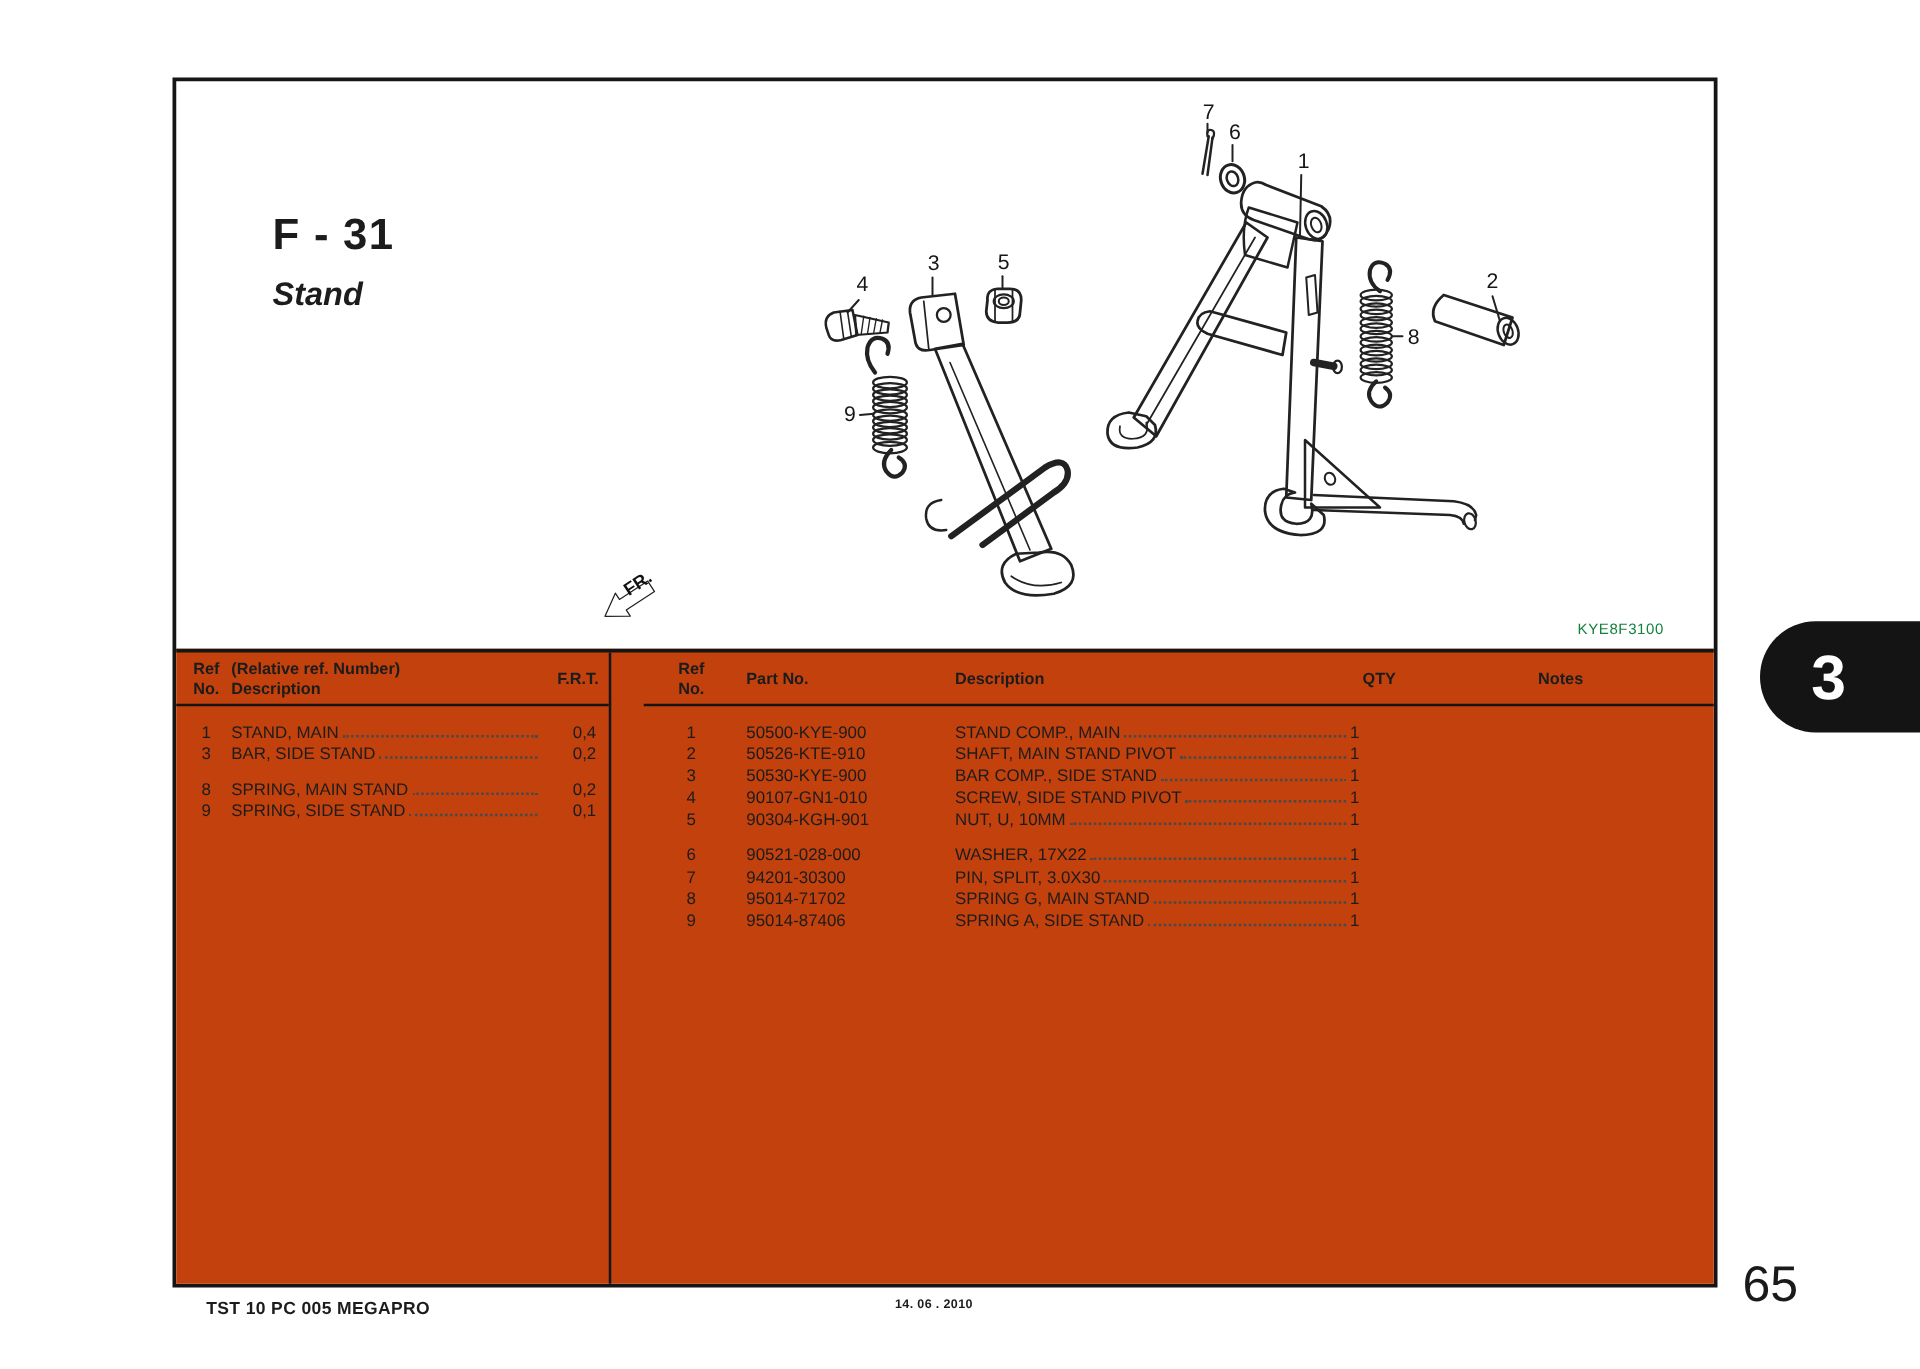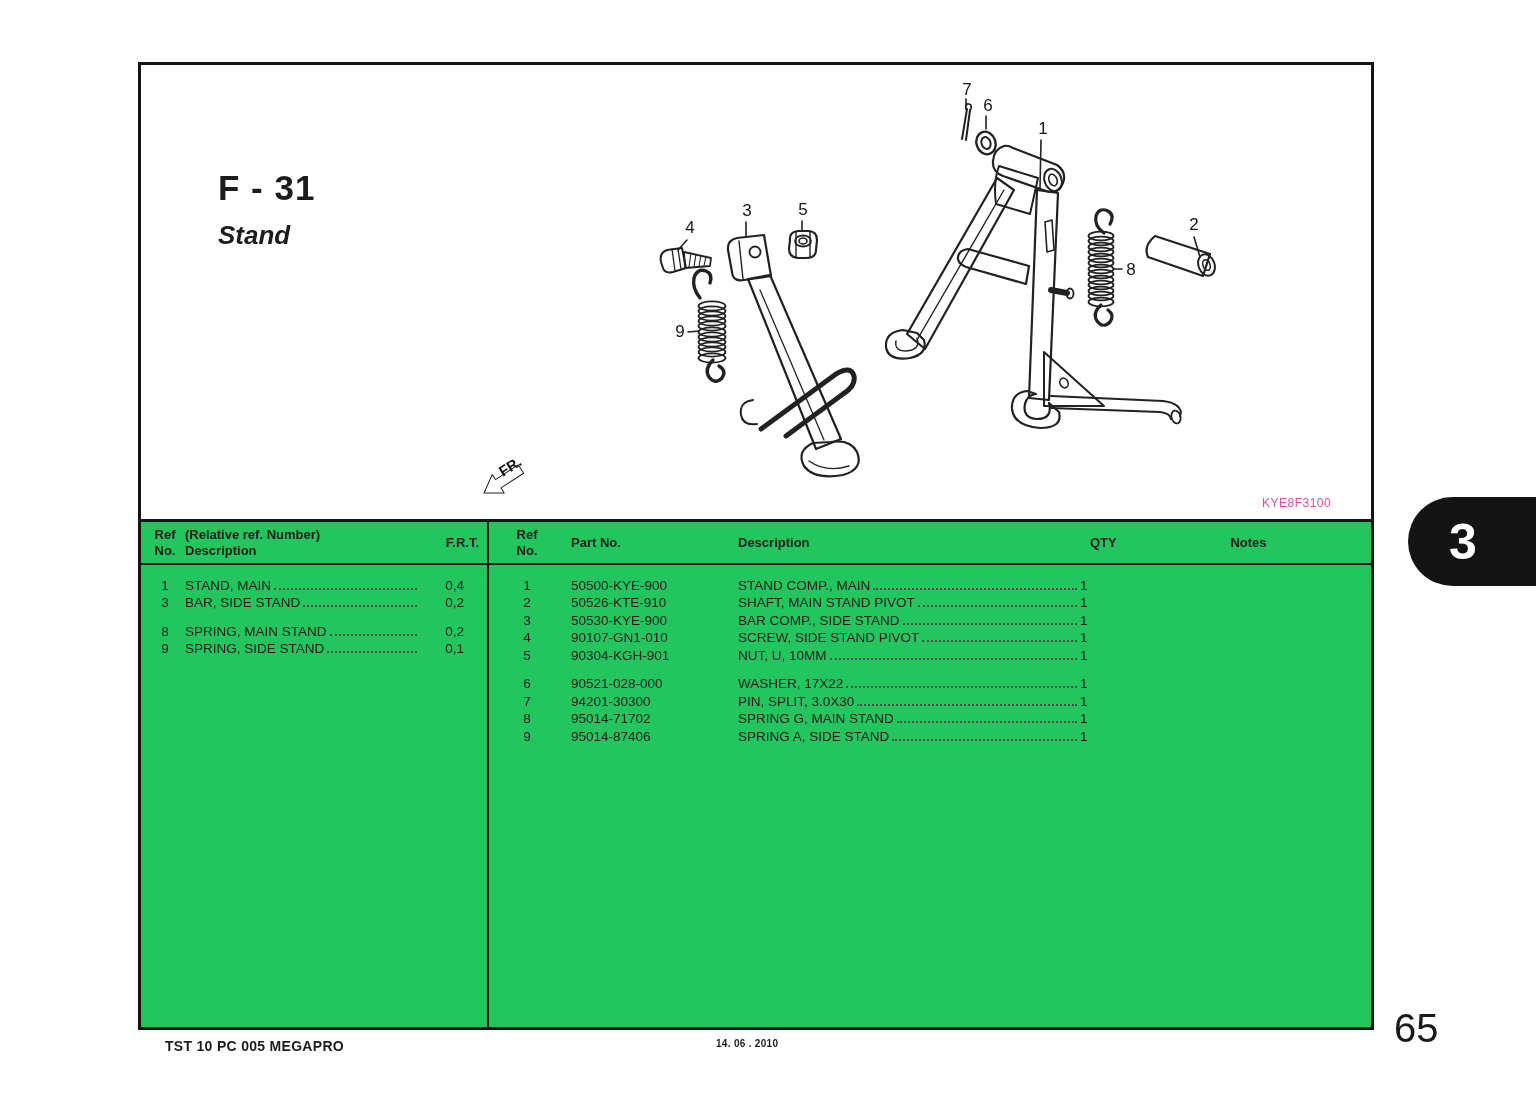--- a/index.html
+++ b/index.html
@@ -21,44 +21,45 @@
 
   
   svg.diagram{left:0;top:0;pointer-events:none;}
   svg.diagram path, svg.diagram ellipse, svg.diagram circle, svg.diagram line{
     stroke:#222;fill:none;stroke-linejoin:round;stroke-linecap:round;
   }
   .callout{
     width:18px;height:20px;text-align:center;font-size:17px;line-height:20px;
     color:#161616;
   }
-  .diagram-code{left:1262px;top:496px;font-size:12px;color:#ec4899;letter-spacing:0.5px;}
+  .diagram-code{left:1262px;top:496px;font-size:12px;color:#15803d;letter-spacing:0.5px;}
 
   
   .tables{
     left:141px;top:519px;width:1230px;height:508px;
     border-top:3px solid #151515;box-sizing:border-box;display:flex;
-    background:#22c55e;
+    background:#c2410c;
+    gap:26px;
   }
   .col-left{width:348px;border-right:2px solid #151515;box-sizing:border-box;display:flex;flex-direction:column;}
   .col-right{flex:1;display:flex;flex-direction:column;}
   .t-head{
     height:43px;border-bottom:2px solid #151515;box-sizing:border-box;
     display:flex;align-items:center;font-weight:bold;font-size:13px;
   }
   .stack span{display:block;line-height:1.18;}
   .t-body{padding-top:10px;}
   .row{display:flex;align-items:flex-end;height:17.5px;font-size:13.5px;padding-right:10px;}
   .row.gap{margin-top:11px;}
   .leader{flex:1;border-bottom:2px dotted #4a4a4a;margin:0 3px 3px 3px;min-width:8px;}
 
   
   .lt-ref{width:28px;margin-left:10px;text-align:center;}
   .lt-desc{flex:1;margin-left:6px;display:flex;align-items:flex-end;min-width:0;}
-  .lt-frt{width:44px;text-align:right;margin-right:13px;white-space:nowrap;}
+  .lt-frt{width:44px;text-align:right;margin-right:0;white-space:nowrap;}
   .col-left .t-head .lt-frt{margin-right:8px;}
 
   
   .rt-ref{width:36px;margin-left:20px;text-align:center;}
   .rt-part{width:167px;padding-left:26px;white-space:nowrap;}
   .rt-desc{flex:1;display:flex;align-items:flex-end;min-width:0;white-space:nowrap;}
   .rt-qty{width:36px;text-align:left;}
   .rt-notes{width:245px;text-align:center;}
 
   

